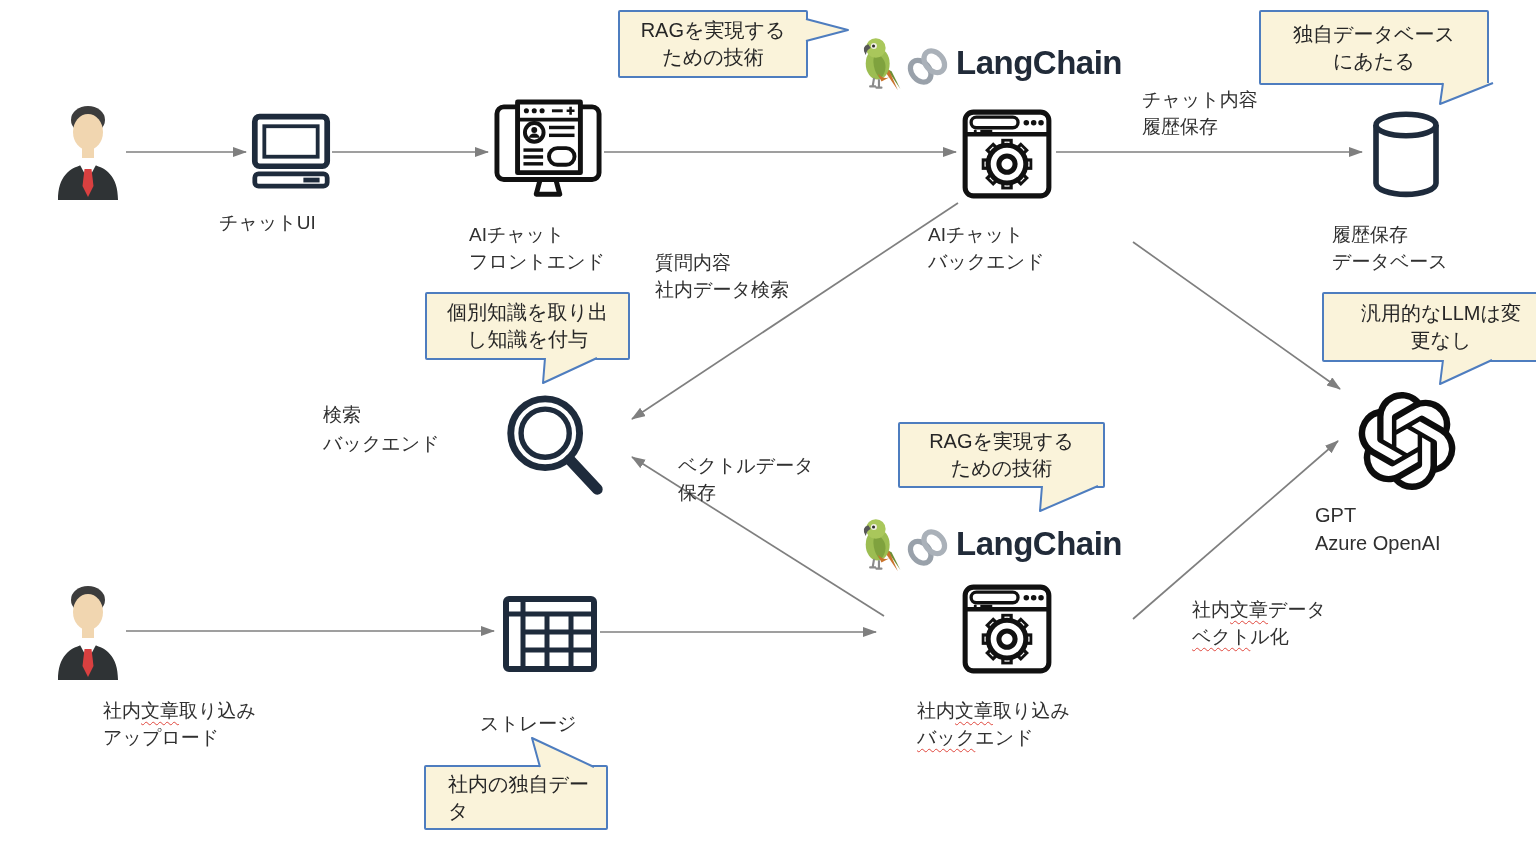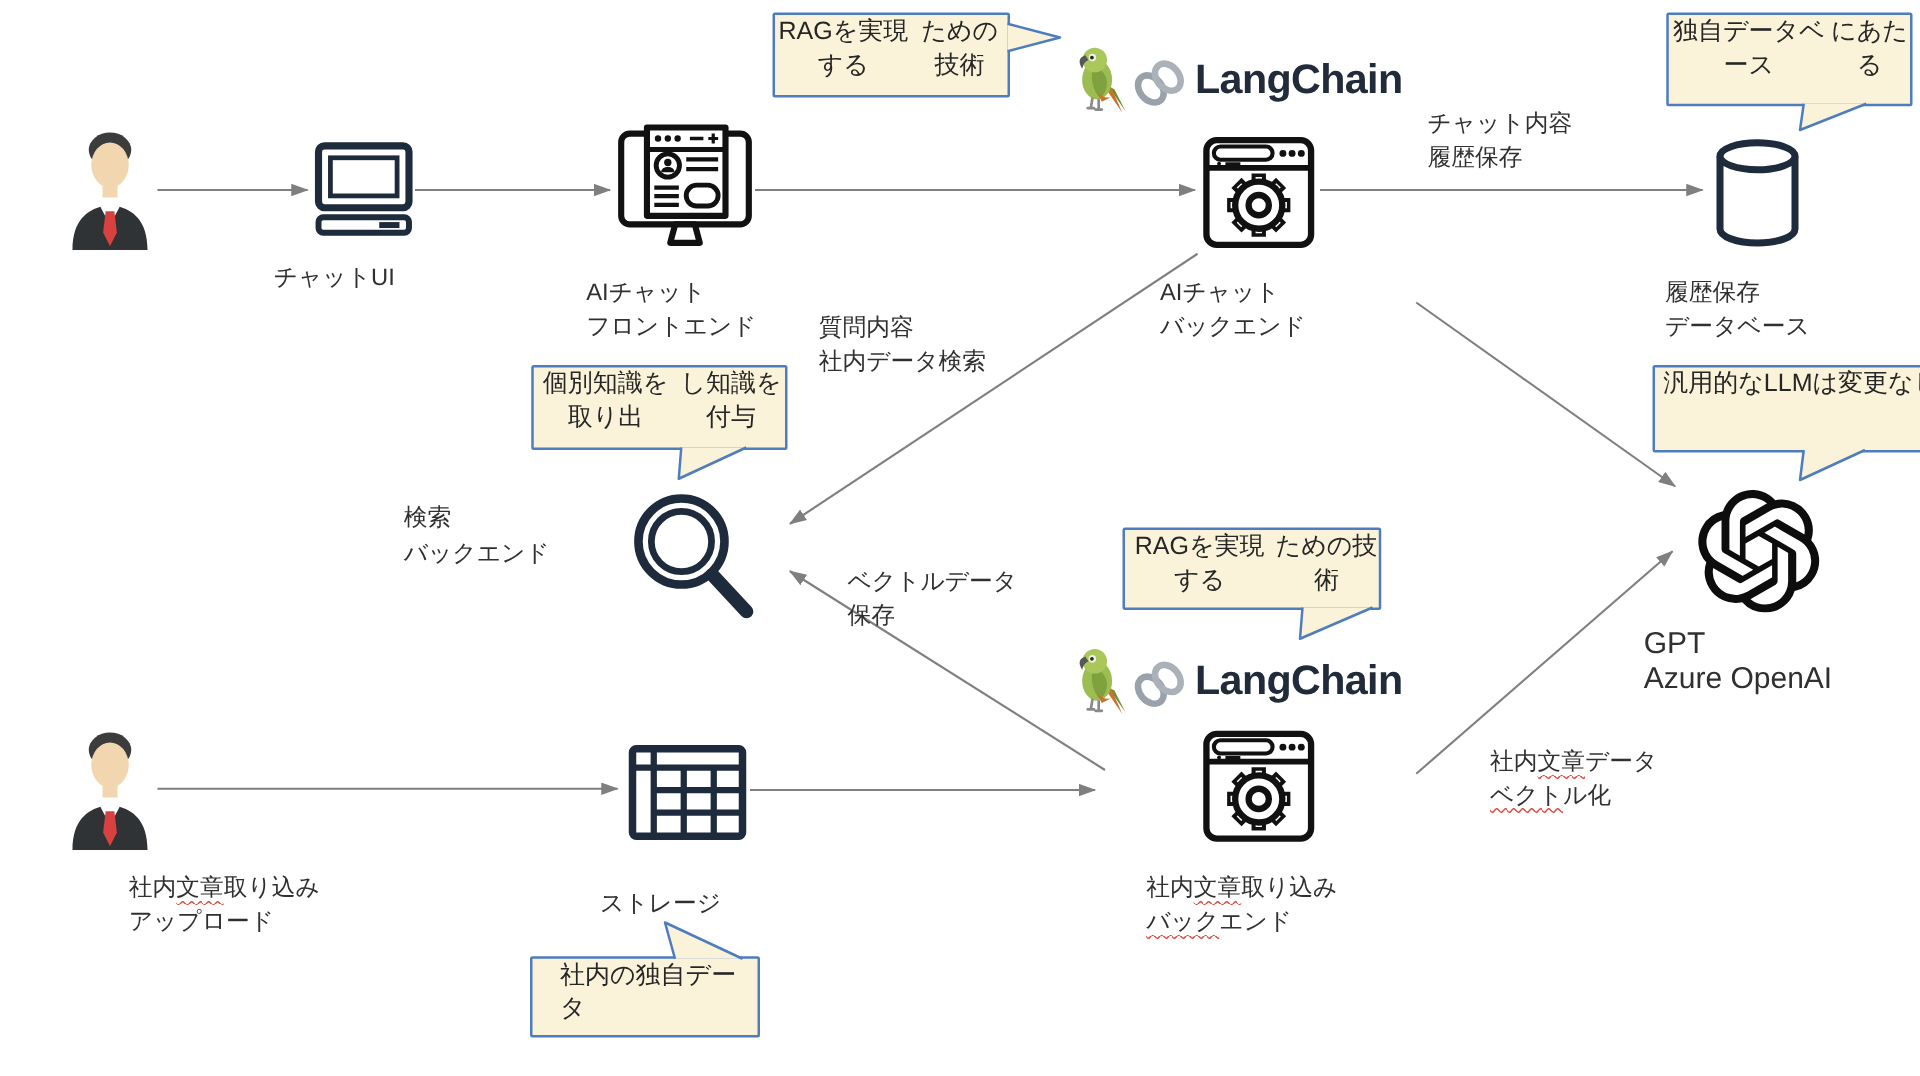--- a/index.html
+++ b/index.html
@@ -11,21 +11,21 @@
   html,body{margin:0;padding:0;background:#fff;}
   .canvas{position:relative;width:1536px;height:861px;background:#fff;overflow:hidden;
           font-family:"Liberation Sans","DejaVu Sans",sans-serif;color:var(--text);}
   .abs{position:absolute;}
   .edges{position:absolute;left:0;top:0;pointer-events:none;}
   .edges line{stroke:var(--arrow);stroke-width:1.7;}
   .ah{fill:var(--arrow);}
   .lbl{position:absolute;font-size:19px;line-height:27px;color:var(--text);}
   .callout{position:absolute;box-sizing:border-box;background:var(--callout-fill);
            border:2px solid var(--callout-border);border-radius:2px;display:flex;
-           flex-direction:row;justify-content:center;text-align:center;
+           flex-direction:column;justify-content:center;text-align:center;
            font-size:20px;line-height:27px;color:#262626;}
   .callout.left{align-items:flex-start;text-align:left;padding-left:22px;}
   .tail{position:absolute;overflow:visible;}
   .tail path{fill:var(--callout-fill);stroke:var(--callout-border);stroke-width:2;stroke-linejoin:round;}
   .lc-text{position:absolute;font-weight:bold;font-size:33px;letter-spacing:-0.5px;color:var(--langchain);}
   .sq{text-decoration-line:underline;text-decoration-style:wavy;
       text-decoration-color:var(--squiggle);text-decoration-thickness:1px;text-underline-offset:4px;}
   .navy-stroke{stroke:var(--icon-navy);}
   .ink-stroke{stroke:var(--icon-ink);}
 </style>
@@ -240,21 +240,21 @@
   <div class="lbl" style="left:1332px;top:221px;width:160px">
     <div>履歴保存</div>
     <div>データベース</div>
   </div>
 
   <div class="lbl" style="left:323px;top:400px;width:170px;line-height:29px">
     <div>検索</div>
     <div>バックエンド</div>
   </div>
 
-  <div class="lbl" style="left:1315px;top:501px;width:180px;line-height:28px;font-size:24px">
+  <div class="lbl" style="left:1315px;top:501px;width:180px;line-height:28px;font-size:20px">
     <div>GPT</div>
     <div>Azure OpenAI</div>
   </div>
 
   <div class="lbl" style="left:103px;top:697px;width:195px">
     <div><span>社内</span><span class="sq">文章</span><span>取り込み</span></div>
     <div>アップロード</div>
   </div>
 
   <div class="lbl" style="left:480px;top:710px;width:140px">ストレージ</div>
@@ -285,21 +285,21 @@
   </div>
 
   <div class="callout" style="left:618px;top:10px;width:190px;height:68px">
     <div>RAGを実現する</div>
     <div>ための技術</div>
   </div>
   <svg class="tail" style="left:806px;top:17px" width="46" height="28">
     <path d="M0,2 L42,13 L0,24"></path>
   </svg>
 
-  <div class="callout" style="left:1333px;top:10px;width:197px;height:75px">
+  <div class="callout" style="left:1259px;top:10px;width:230px;height:75px">
     <div>独自データベース</div>
     <div>にあたる</div>
   </div>
   <svg class="tail" style="left:1440px;top:83px" width="56" height="24">
     <path d="M3,0 L0,21 L53,0"></path>
   </svg>
 
   <div class="callout" style="left:425px;top:292px;width:205px;height:68px">
     <div>個別知識を取り出</div>
     <div>し知識を付与</div>

